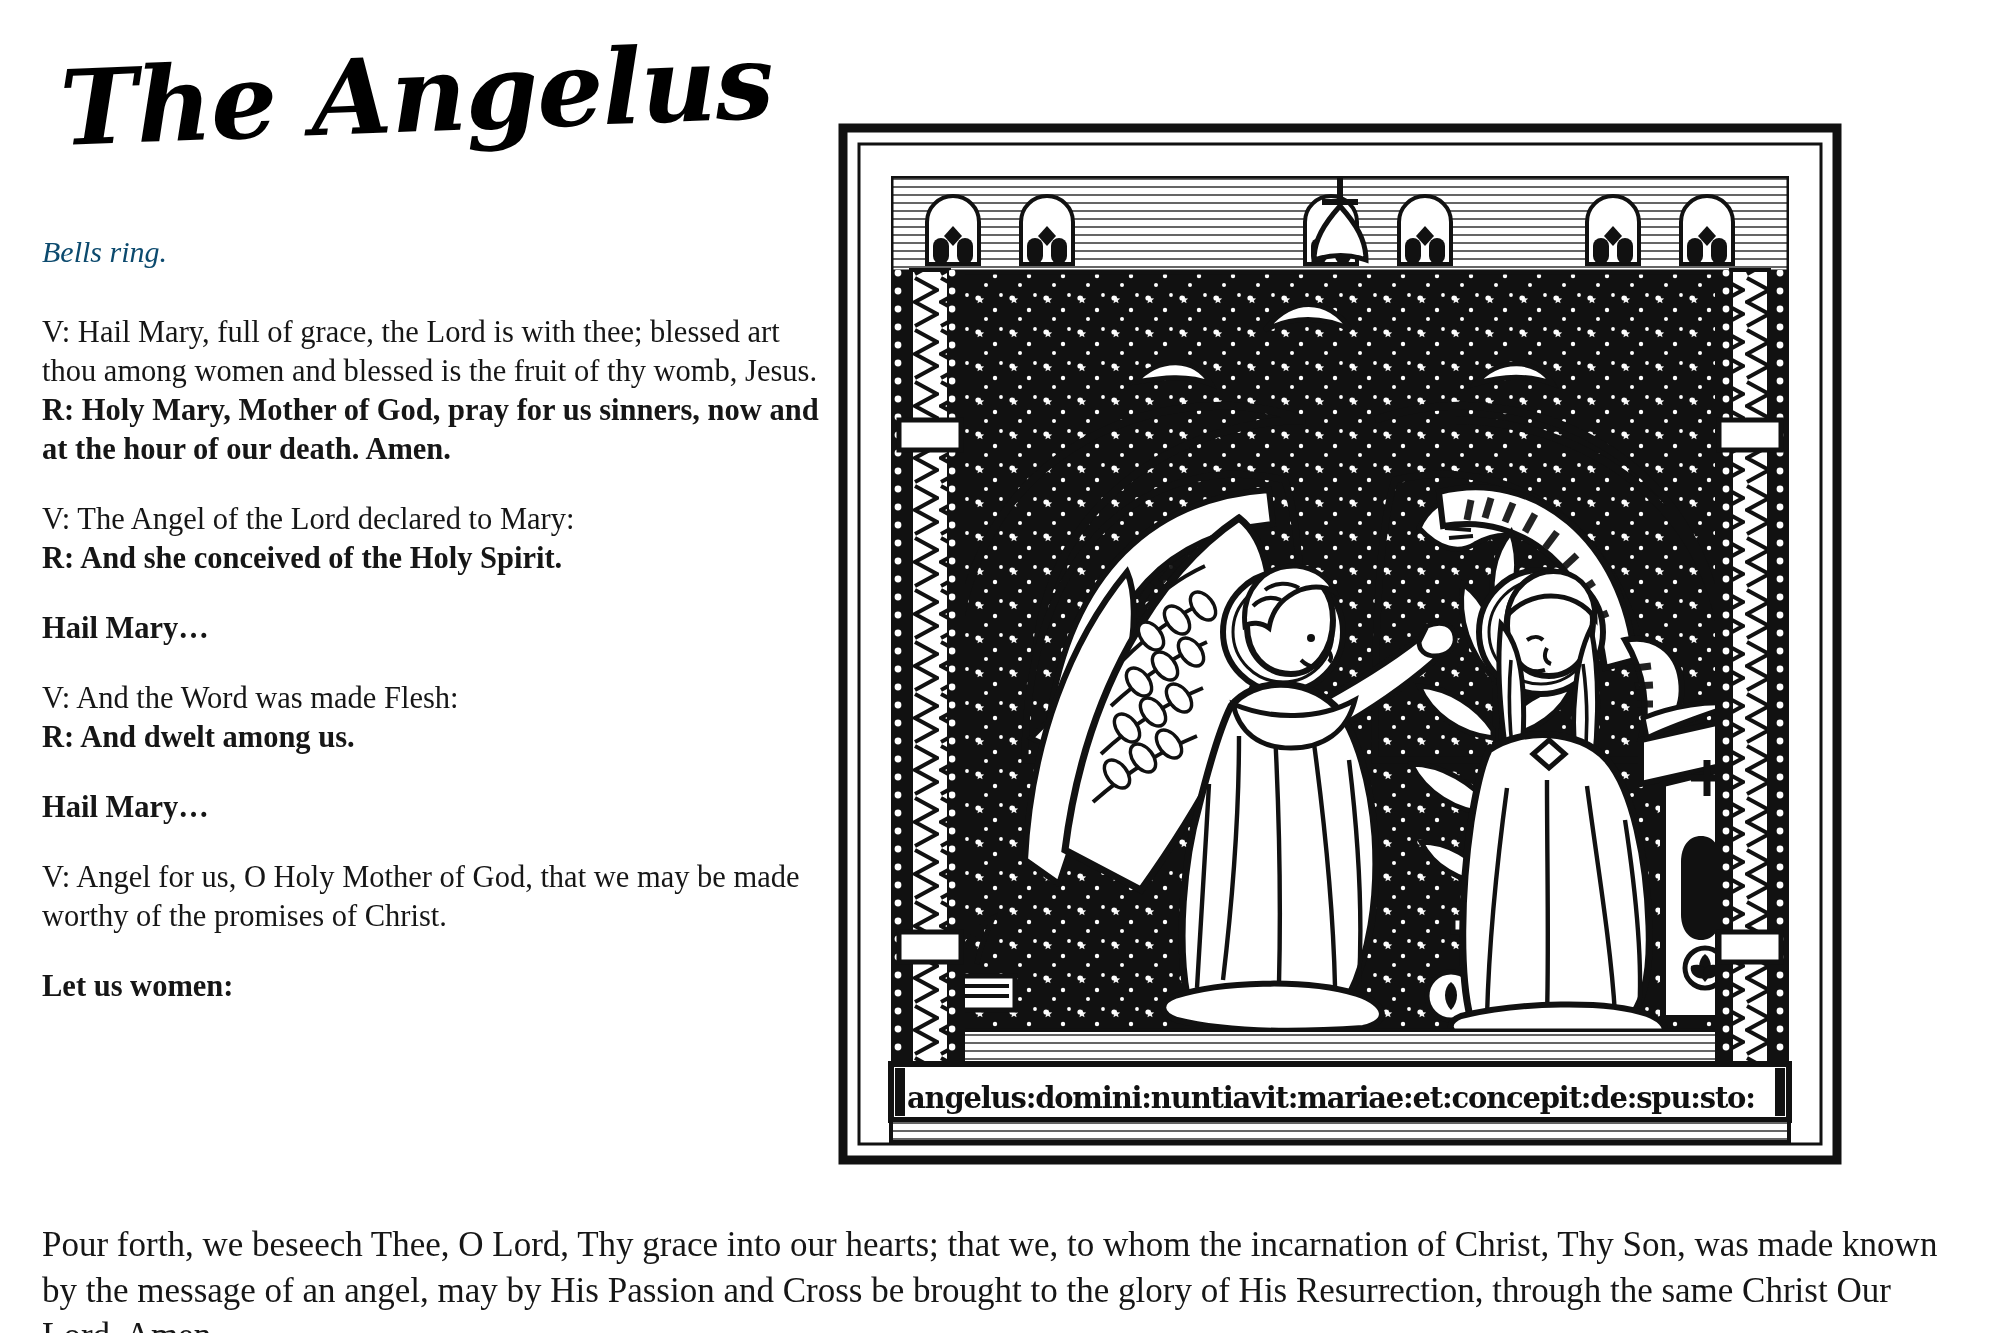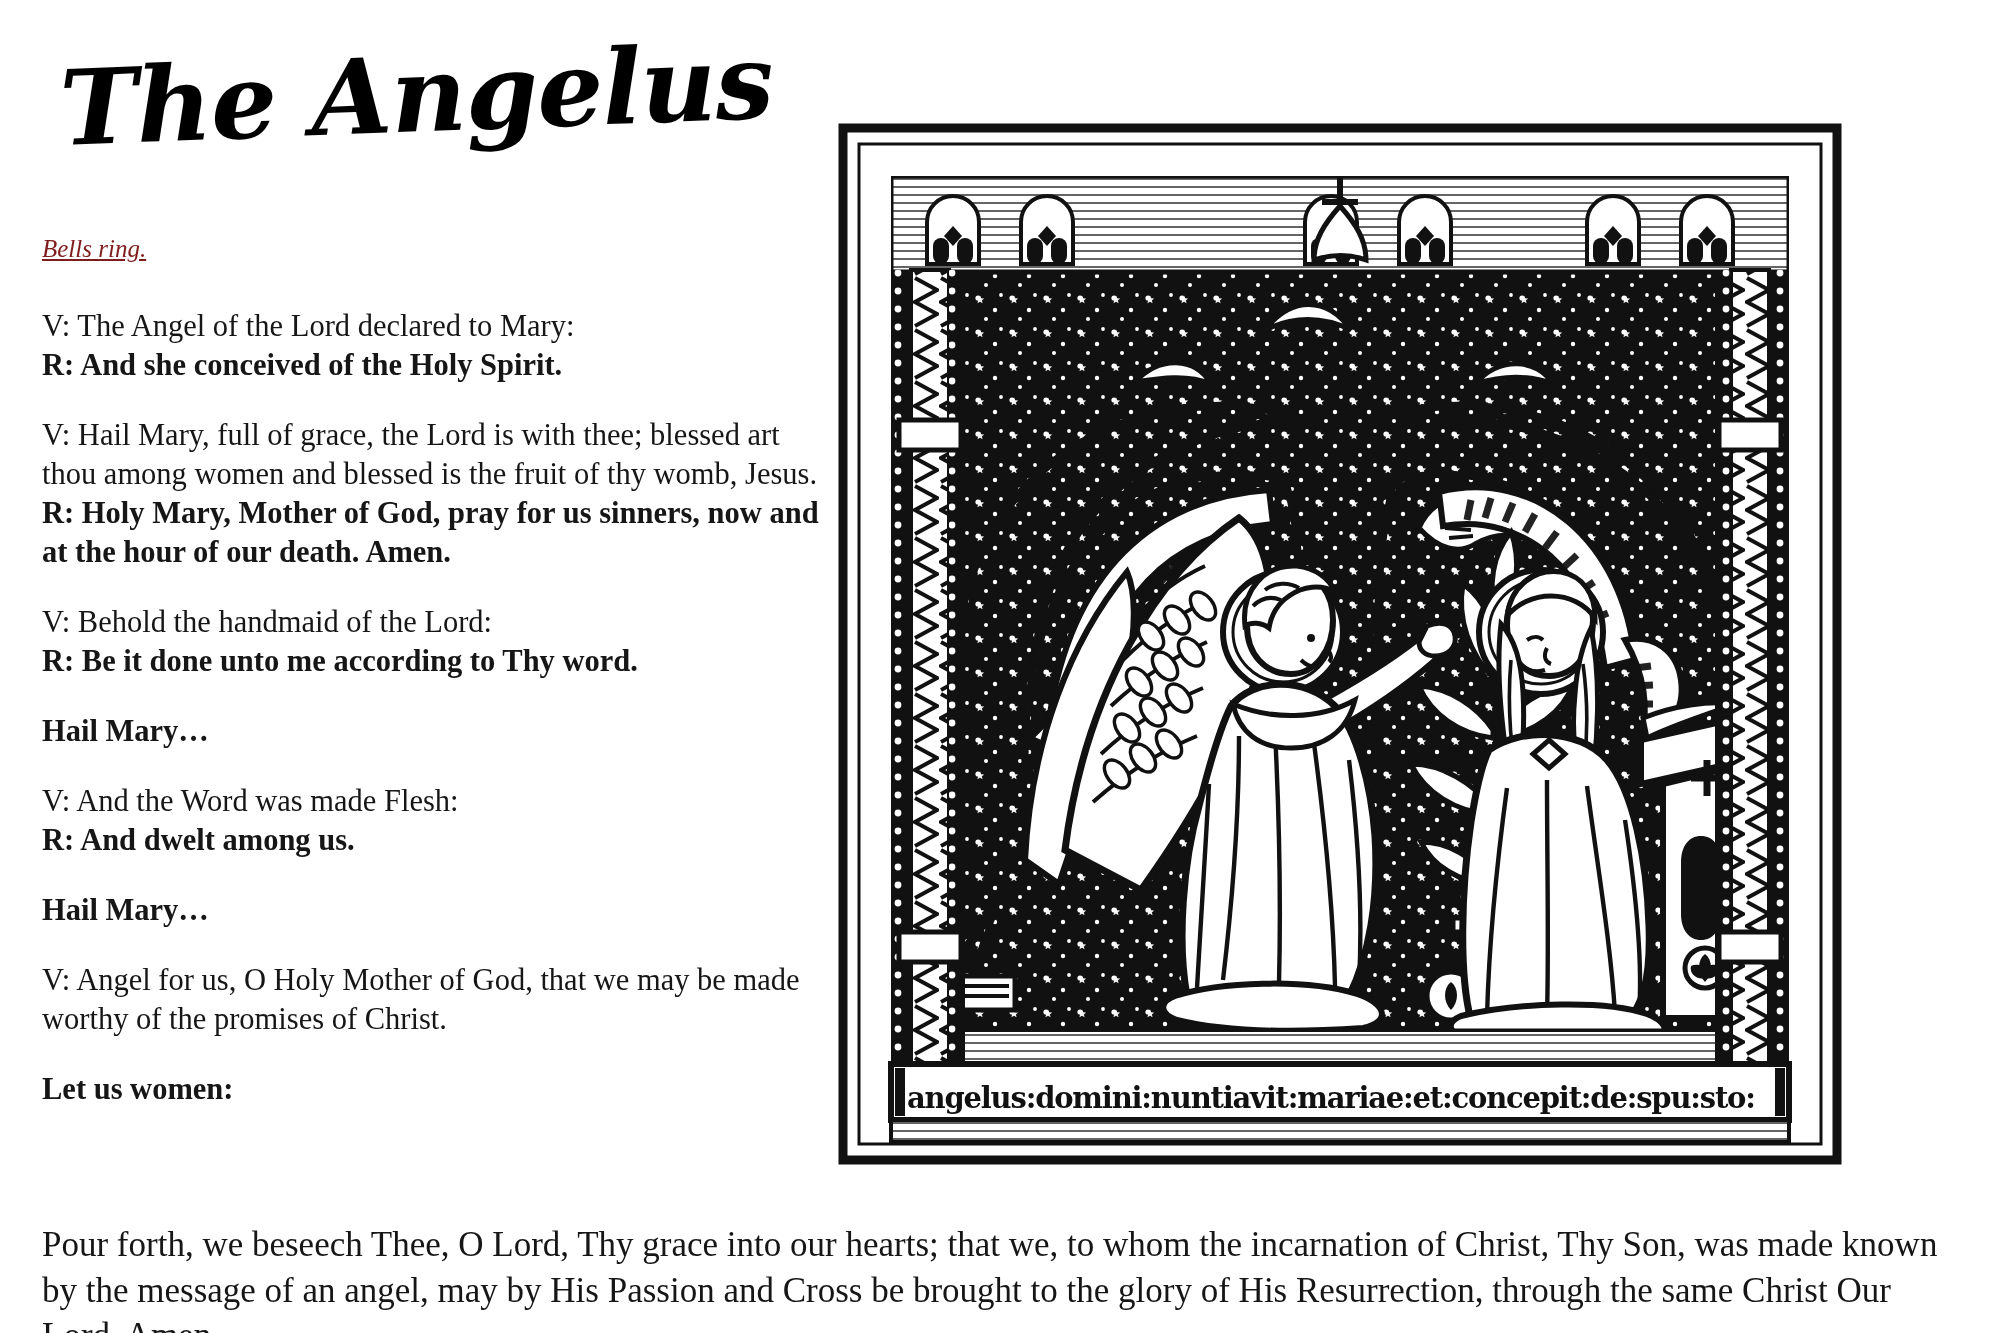--- a/index.html
+++ b/index.html
@@ -51,24 +51,23 @@
   }
   .stanza {
     margin: 0 0 31px 0;
     font-size: 30.5px;
     line-height: 1.28;
     color: #161616;
   }
   .stanza-line { display: block; }
   .rubric {
     font-style: italic;
-    font-size: 25px;
+    font-size: 30px;
     margin: 0 0 44px 0;
-    color: #7f1d1d;
-    text-decoration: underline;
+    color: #0c4a6e;
   }
   .v-line  { font-weight: 400; }
   .r-line  { font-weight: 700; }
   .plain-line { font-weight: 700; }
 
   
   #bottom-prayer {
     position: absolute;
     left: 42px;
     top: 1222px;
@@ -92,30 +91,26 @@
 <body>
 
 <div id="page">
 
   <div id="title">The Angelus</div>
 
   <div id="left-col">
     <div class="rubric">Bells ring.</div>
     <div id="stanza-host">
         <p class="stanza">
+          <span class="stanza-line v-line">V: Hail Mary, full of grace, the Lord is with thee; blessed art thou among women and blessed is the fruit of thy womb, Jesus.</span>
+          <span class="stanza-line r-line">R: Holy Mary, Mother of God, pray for us sinners, now and at the hour of our death. Amen.</span>
+        </p>
+        <p class="stanza">
           <span class="stanza-line v-line">V: The Angel of the Lord declared to Mary:</span>
           <span class="stanza-line r-line">R: And she conceived of the Holy Spirit.</span>
-        </p>
-        <p class="stanza">
-          <span class="stanza-line v-line">V: Hail Mary, full of grace, the Lord is with thee; blessed art thou among women and blessed is the fruit of thy womb, Jesus.</span>
-          <span class="stanza-line r-line">R: Holy Mary, Mother of God, pray for us sinners, now and at the hour of our death. Amen.</span>
-        </p>
-        <p class="stanza">
-          <span class="stanza-line v-line">V: Behold the handmaid of the Lord:</span>
-          <span class="stanza-line r-line">R: Be it done unto me according to Thy word.</span>
         </p>
         <p class="stanza">
           <span class="stanza-line plain-line">Hail Mary…</span>
         </p>
         <p class="stanza">
           <span class="stanza-line v-line">V: And the Word was made Flesh:</span>
           <span class="stanza-line r-line">R: And dwelt among us.</span>
         </p>
         <p class="stanza">
           <span class="stanza-line plain-line">Hail Mary…</span>

